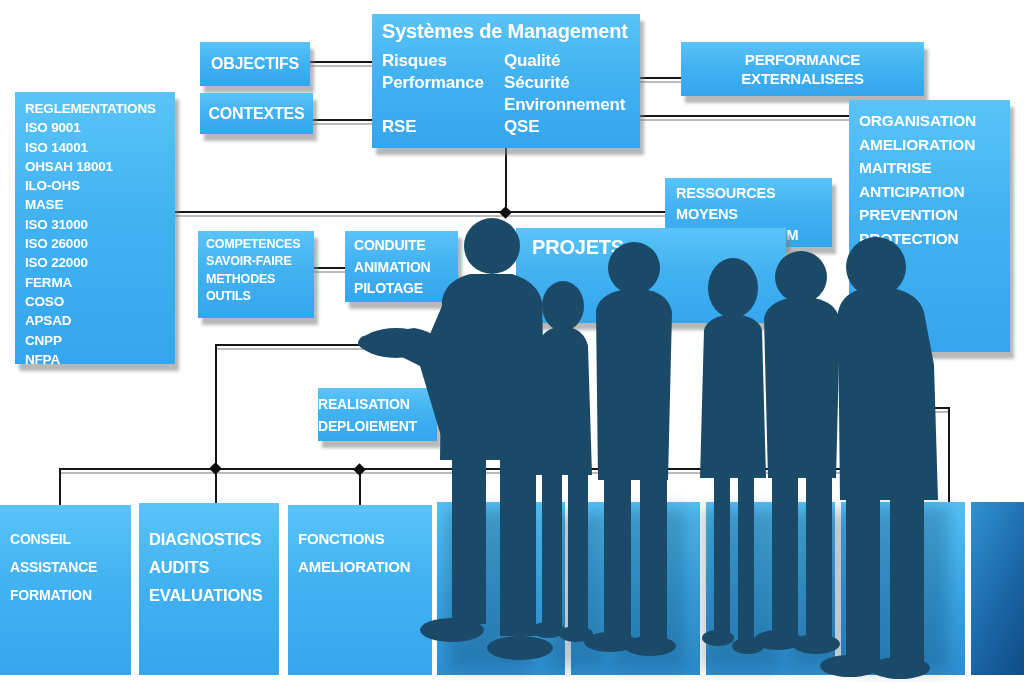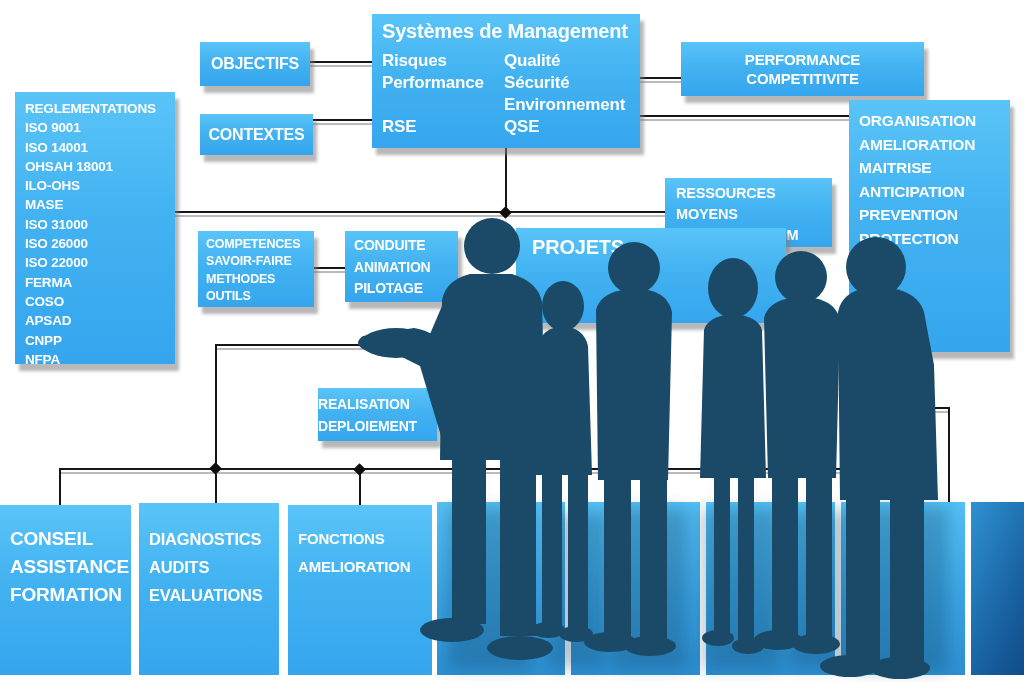--- a/index.html
+++ b/index.html
@@ -75,21 +75,21 @@
         <div class="ln">APSAD</div>
         <div class="ln">CNPP</div>
         <div class="ln">NFPA</div>
       </div>
   </div>
 
   <div class="box center" style="left:200px;top:42px;width:110px;height:44px;font-size:16px;">
     <span>OBJECTIFS</span>
   </div>
 
-  <div class="box center" style="left:200px;top:114px;width:113px;height:41px;font-size:16px;">
+  <div class="box center" style="left:200px;top:93px;width:113px;height:41px;font-size:16px;">
     <span>CONTEXTES</span>
   </div>
 
   <div class="box" style="left:372px;top:14px;width:268px;height:134px;box-sizing:border-box;padding:6px 0 0 10px;">
     <div style="font-size:20px;margin-bottom:4px;">Systèmes de Management</div>
     <div style="position:absolute;left:10px;top:36px;font-size:17px;line-height:22px;">
       <div>
           <div class="ln">Risques</div>
           <div class="ln">Performance</div>
         </div>
@@ -102,21 +102,21 @@
           <div class="ln">Sécurité</div>
           <div class="ln">Environnement</div>
           <div class="ln">QSE</div>
         </div>
     </div>
   </div>
 
   <div class="box center" style="left:681px;top:42px;width:243px;height:54px;font-size:15px;line-height:19.5px;">
     <div>
         <div class="ln">PERFORMANCE</div>
-        <div class="ln">COMPETITIVITE</div>
+        <div class="ln">EXTERNALISEES</div>
       </div>
   </div>
 
   <div class="box" style="left:849px;top:100px;width:161px;height:252px;box-sizing:border-box;padding:9px 12px 0 10px;font-size:15.5px;line-height:23.5px;">
     <div>
         <div class="ln">ORGANISATION</div>
         <div class="ln">AMELIORATION</div>
         <div class="ln">MAITRISE</div>
         <div class="ln">ANTICIPATION</div>
         <div class="ln">PREVENTION</div>
@@ -125,21 +125,21 @@
   </div>
 
   <div class="box" style="left:665px;top:178px;width:167px;height:69px;box-sizing:border-box;padding:5px 0 0 11px;font-size:14.5px;line-height:21px;">
     <div>
         <div class="ln">RESSOURCES</div>
         <div class="ln">MOYENS</div>
         <div class="ln">SIGR - BPM - ECM</div>
       </div>
   </div>
 
-  <div class="box" style="left:198px;top:231px;width:116px;height:76px;box-sizing:border-box;padding:5px 0 0 8px;font-size:12.5px;line-height:17.4px;">
+  <div class="box" style="left:198px;top:231px;width:116px;height:87px;box-sizing:border-box;padding:5px 0 0 8px;font-size:12.5px;line-height:17.4px;">
     <div>
         <div class="ln">COMPETENCES</div>
         <div class="ln">SAVOIR-FAIRE</div>
         <div class="ln">METHODES</div>
         <div class="ln">OUTILS</div>
       </div>
   </div>
 
   <div class="box" style="left:345px;top:231px;width:113px;height:71px;box-sizing:border-box;padding:4px 0 0 9px;font-size:14px;line-height:21.5px;">
     <div>
@@ -153,21 +153,21 @@
     <span>PROJETS</span>
   </div>
 
   <div class="box" style="left:318px;top:388px;width:119px;height:53px;box-sizing:border-box;padding:5px 0 0 0;font-size:14px;line-height:22px;">
     <div>
         <div class="ln">REALISATION</div>
         <div class="ln">DEPLOIEMENT</div>
       </div>
   </div>
 
-  <div class="box noshadow" style="left:0px;top:505px;width:131px;height:170px;box-sizing:border-box;padding:20px 0 0 10px;font-size:19px;line-height:28px;">
+  <div class="box noshadow" style="left:0px;top:505px;width:131px;height:170px;box-sizing:border-box;padding:20px 0 0 10px;font-size:14px;line-height:28px;">
     <div>
         <div class="ln">CONSEIL</div>
         <div class="ln">ASSISTANCE</div>
         <div class="ln">FORMATION</div>
       </div>
   </div>
 
   <div class="box noshadow" style="left:139px;top:503px;width:140px;height:172px;box-sizing:border-box;padding:22px 0 0 10px;font-size:16.5px;line-height:28px;">
     <div>
         <div class="ln">DIAGNOSTICS</div>

